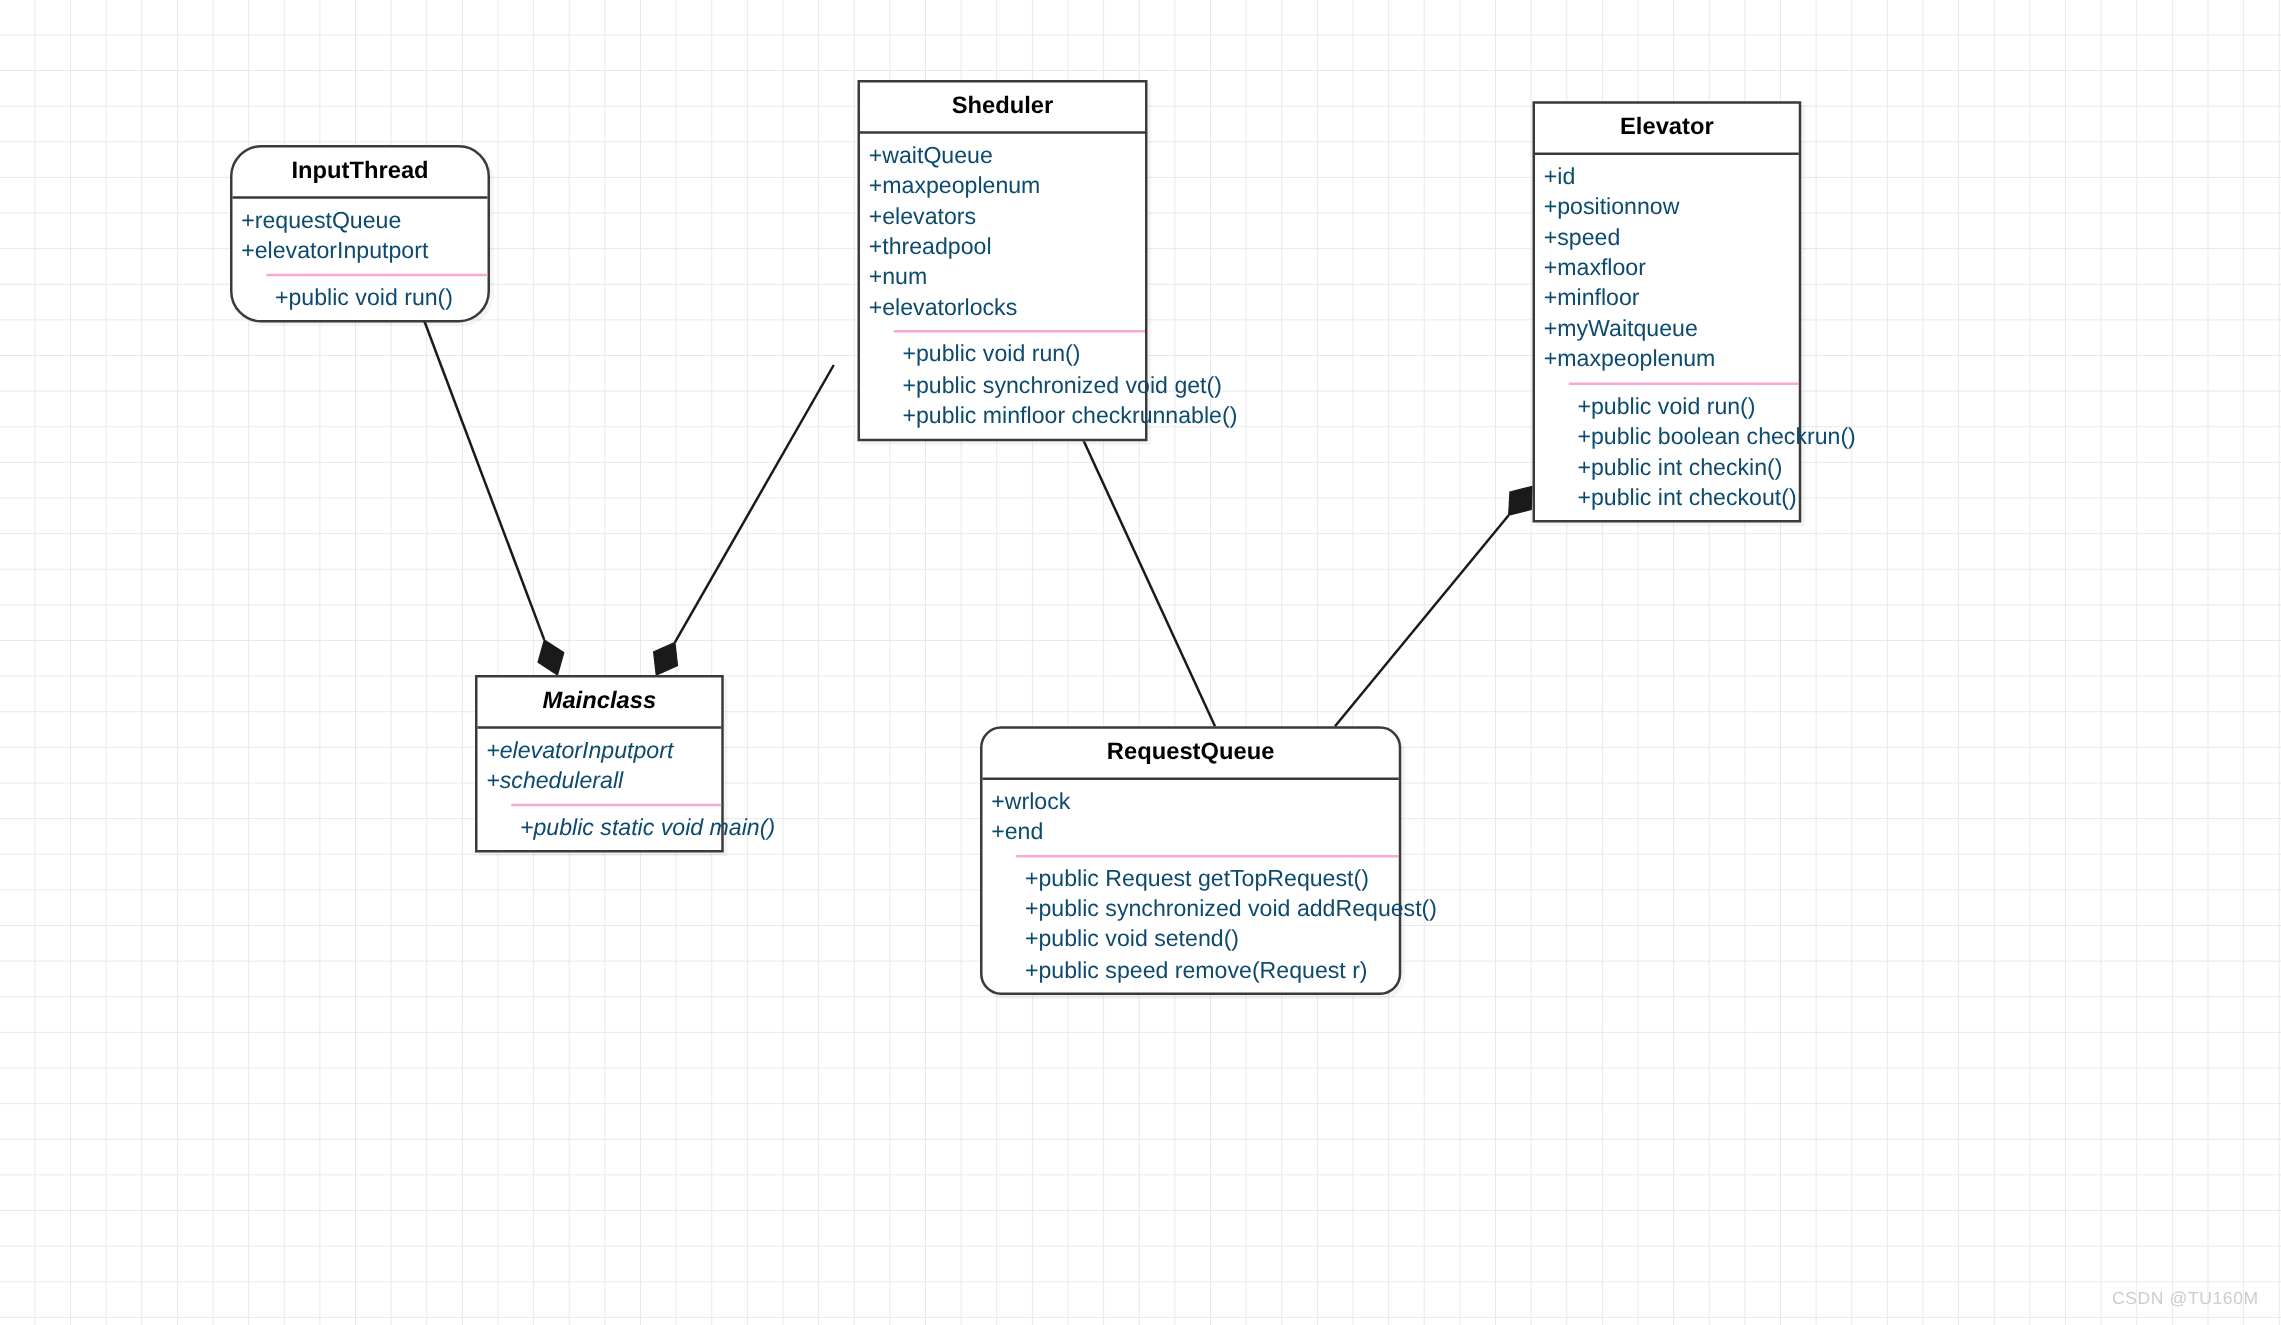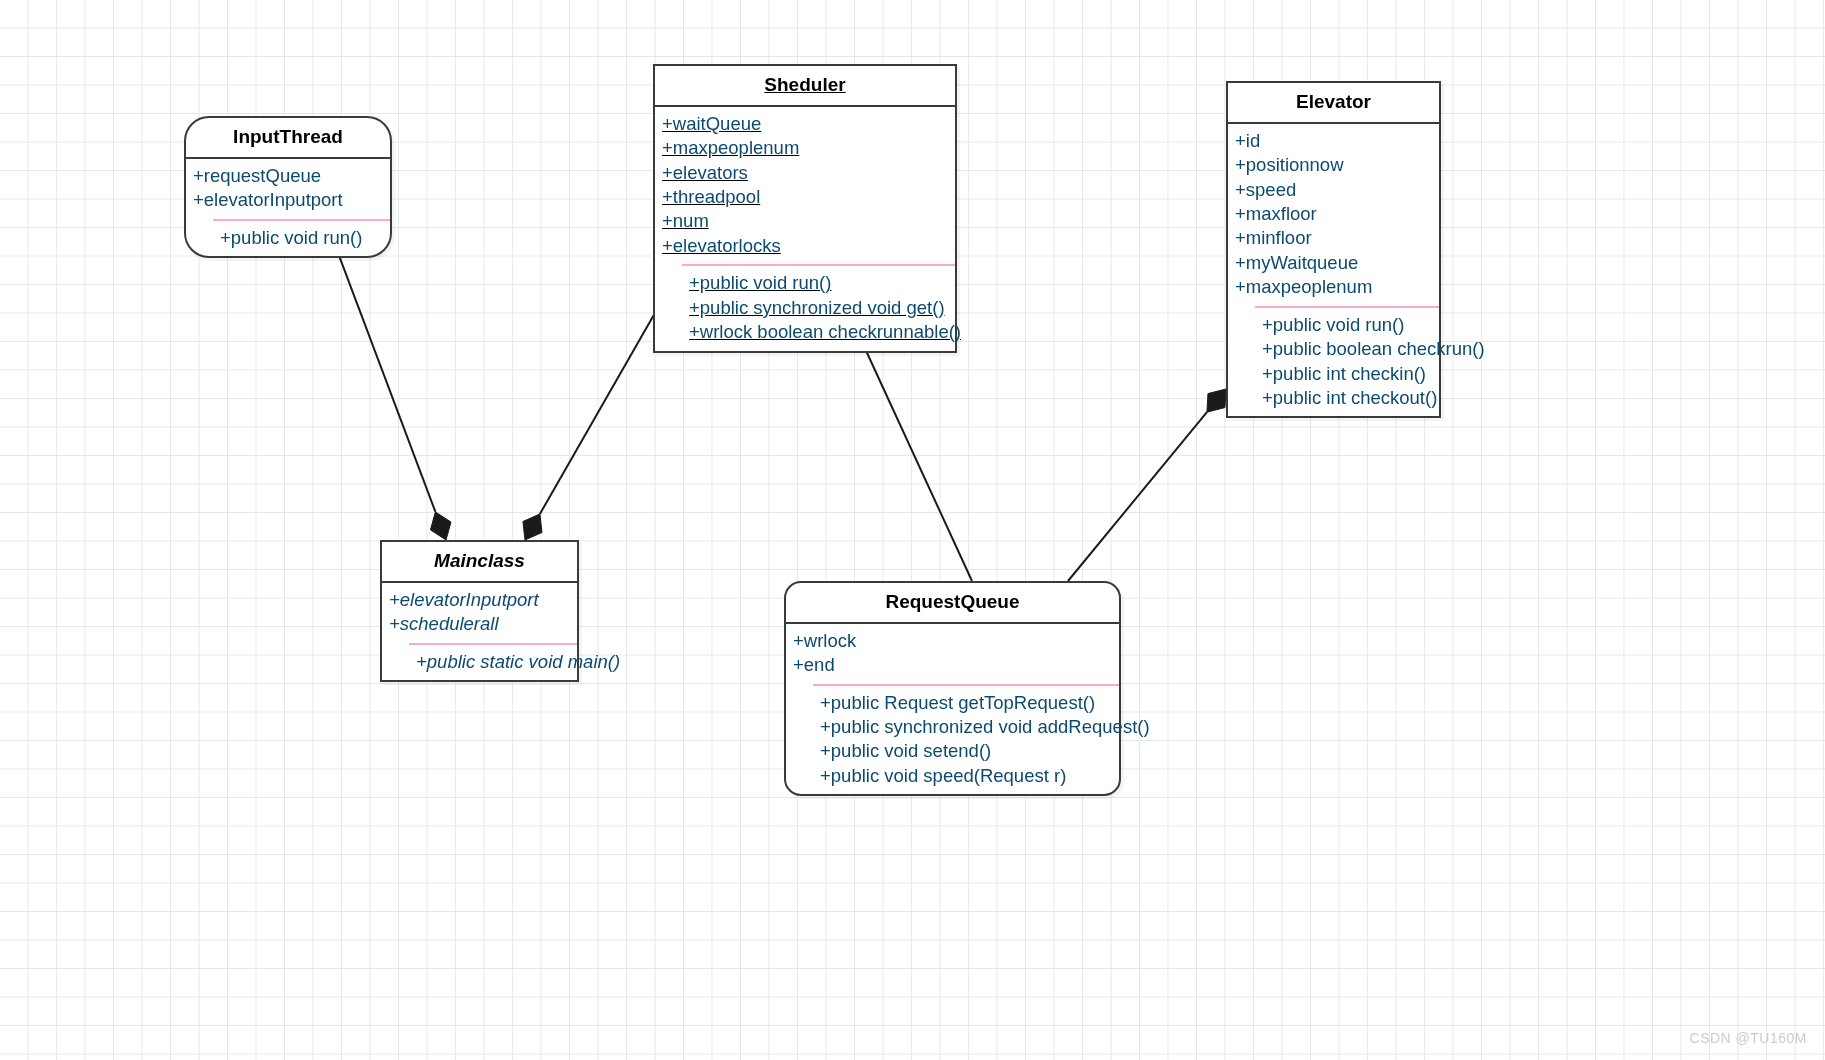--- a/index.html
+++ b/index.html
@@ -99,34 +99,34 @@
       <div class="uml-class" style="left: 184px; top: 116px; width: 208px; min-height: 112px; border-radius: 25px;">
         <div class="uml-title">InputThread</div>
         <div class="uml-section">
           <div class="uml-row">+requestQueue</div>
           <div class="uml-row">+elevatorInputport</div>
         </div>
         <div class="uml-section with-divider">
           <div class="uml-row">+public void run()</div>
         </div>
       </div>
-      <div class="uml-class" style="left: 653px; top: 64px; width: 304px; min-height: 227px; text-decoration: underline;">
+      <div class="uml-class" style="left: 686px; top: 64px; width: 232px; min-height: 227px;">
         <div class="uml-title">Sheduler</div>
         <div class="uml-section">
           <div class="uml-row">+waitQueue</div>
           <div class="uml-row">+maxpeoplenum</div>
           <div class="uml-row">+elevators</div>
           <div class="uml-row">+threadpool</div>
           <div class="uml-row">+num</div>
           <div class="uml-row">+elevatorlocks</div>
         </div>
         <div class="uml-section with-divider">
           <div class="uml-row">+public void run()</div>
           <div class="uml-row">+public synchronized void get()</div>
-          <div class="uml-row">+wrlock boolean checkrunnable()</div>
+          <div class="uml-row">+public minfloor checkrunnable()</div>
         </div>
       </div>
       <div class="uml-class" style="left: 1226px; top: 81px; width: 215px; min-height: 303px;">
         <div class="uml-title">Elevator</div>
         <div class="uml-section">
           <div class="uml-row">+id</div>
           <div class="uml-row">+positionnow</div>
           <div class="uml-row">+speed</div>
           <div class="uml-row">+maxfloor</div>
           <div class="uml-row">+minfloor</div>
@@ -153,19 +153,19 @@
       <div class="uml-class" style="left: 784px; top: 581px; width: 337px; min-height: 189px; border-radius: 17px;">
         <div class="uml-title">RequestQueue</div>
         <div class="uml-section">
           <div class="uml-row">+wrlock</div>
           <div class="uml-row">+end</div>
         </div>
         <div class="uml-section with-divider">
           <div class="uml-row">+public Request getTopRequest()</div>
           <div class="uml-row">+public synchronized void addRequest()</div>
           <div class="uml-row">+public void setend()</div>
-          <div class="uml-row">+public void speed(Request r)</div>
+          <div class="uml-row">+public speed remove(Request r)</div>
         </div>
       </div>
     </div>
 
   <div class="watermark">CSDN @TU160M</div>
 </div>
 
 </body></html>

